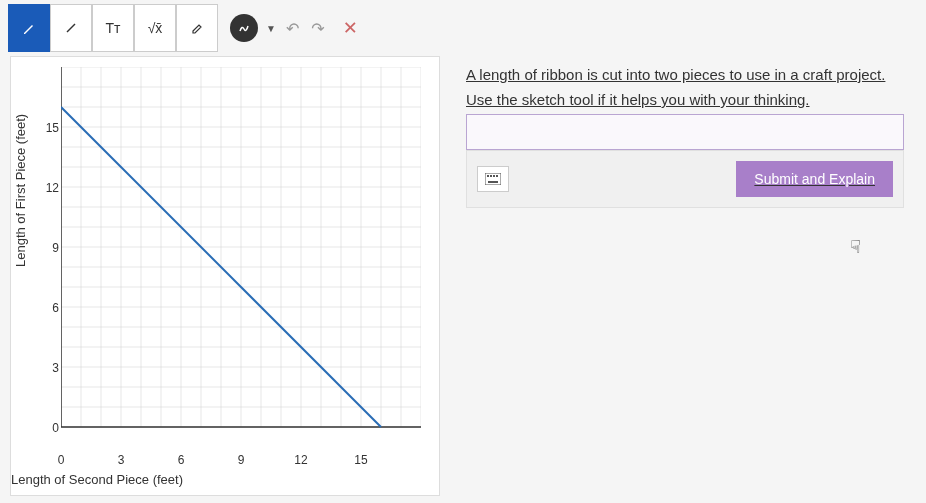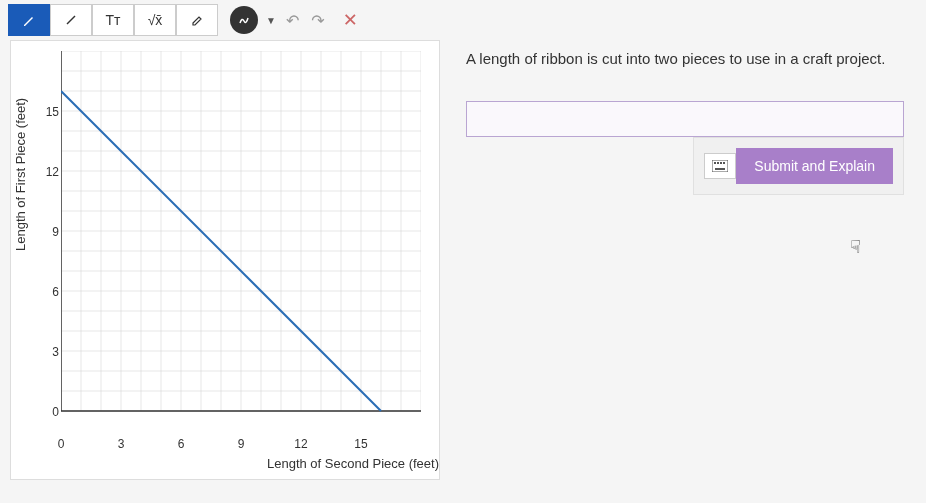--- a/index.html
+++ b/index.html
@@ -1,38 +1,38 @@
 <!DOCTYPE html>
 <html><head>
   <meta charset="utf-8">
   <style>
     * { box-sizing: border-box; margin: 0; padding: 0; }
     body { font-family: Arial, sans-serif; width: 926px; height: 503px; background: #f5f5f5; color: #333; position: relative; }
     .toolbar { display: flex; align-items: center; gap: 0; padding: 4px 8px; }
-    .tool-btn { width: 42px; height: 32px; border: 1px solid #ccc; background: #fff; display: flex; align-items: center; justify-content: center; cursor: pointer; font-size: 14px; color: #333; }
+    .tool-btn { width: 42px; height: 48px; border: 1px solid #ccc; background: #fff; display: flex; align-items: center; justify-content: center; cursor: pointer; font-size: 14px; color: #333; }
     .tool-btn.active { background: #1a5bb8; border-color: #1a5bb8; color: #fff; }
     .tool-btn.circle { border-radius: 50%; width: 28px; height: 28px; border: none; background: #333; color: #fff; margin: 0 4px; }
     .tool-sep { width: 8px; }
     .main { display: flex; gap: 20px; padding: 0 10px; }
     .chart-area { width: 430px; height: 440px; position: relative; background: #fff; border: 1px solid #ddd; }
     .chart-svg { position: absolute; left: 50px; top: 10px; }
     .ylabel { position: absolute; left: 2px; top: 210px; transform: rotate(-90deg); transform-origin: left top; font-size: 13px; white-space: nowrap; }
-    .xlabel { position: absolute; bottom: 8px; left: 0; right: 0; text-align: right; font-size: 13px; }
+    .xlabel { position: absolute; bottom: 8px; left: 0; right: 0; text-align: left; font-size: 13px; }
     .tick-y { position: absolute; left: 32px; font-size: 12px; text-align: right; width: 16px; }
     .tick-x { position: absolute; bottom: 28px; font-size: 12px; text-align: center; width: 20px; }
-    .right-panel { flex: 1; padding: 8px 12px 8px 6px; display: flex; flex-direction: column; gap: 32px; font-size: 15px; line-height: 1.4; }
+    .right-panel { flex: 1; padding: 8px 12px 8px 6px; display: flex; flex-direction: column; gap: 4px; font-size: 15px; line-height: 1.4; text-decoration: underline; }
     .answer-input { width: 100%; height: 36px; border: 1px solid #b9a5d2; background: #faf8fc; padding: 4px 8px; font-size: 15px; }
     .answer-row { background: #f0f0f0; padding: 10px; display: flex; justify-content: space-between; align-items: center; border: 1px solid #e0e0e0; }
     .kb-btn { width: 32px; height: 26px; background: #fff; border: 1px solid #ccc; display: flex; align-items: center; justify-content: center; font-size: 12px; cursor: pointer; }
     .submit-btn { background: #a87fc9; color: #fff; border: none; padding: 10px 18px; font-size: 14px; cursor: pointer; }
     .dropdown-caret { font-size: 10px; color: #555; padding: 0 4px; }
     .undo-redo { color: #999; font-size: 16px; padding: 0 6px; cursor: pointer; }
     .close-x { color: #cc6666; font-size: 18px; padding: 0 12px; cursor: pointer; }
     .italic-var { font-style: italic; }
-    .answer-box { display: flex; flex-direction: column; gap: 0; align-items: flex-end; }
+    .answer-box { display: flex; flex-direction: column; gap: 0; }
     .cursor-hand { position: absolute; right: 65px; top: 236px; font-size: 18px; pointer-events: none; }
   </style>
 </head>
 <body>
 
 <div class="toolbar">
   <button class="tool-btn active">
     <svg width="14" height="14" viewBox="0 0 14 14">
         <path d="M2 12 L10 4 L11 5 L3 13 L2 13 Z" fill="#fff"></path>
       </svg>
@@ -123,20 +123,21 @@
     <div class="tick-x" style="left:100px">3</div>
     <div class="tick-x" style="left:160px">6</div>
     <div class="tick-x" style="left:220px">9</div>
     <div class="tick-x" style="left:280px">12</div>
     <div class="tick-x" style="left:340px">15</div>
     <div class="xlabel">Length of Second Piece (feet)</div>
   </div>
 
   <div class="right-panel">
     <p>A length of ribbon is cut into two pieces to use in a craft project.</p>
+    <p>Use the sketch tool if it helps you with your thinking.</p>
     <div class="answer-box">
       <input class="answer-input" type="text" placeholder="" style="">
       <div class="answer-row">
         <button class="kb-btn">
           <svg width="16" height="12" viewBox="0 0 16 12">
               <rect x="0" y="0" width="16" height="12" rx="1" fill="none" stroke="#555"></rect>
               <rect x="2" y="2" width="2" height="2" fill="#555"></rect>
               <rect x="5" y="2" width="2" height="2" fill="#555"></rect>
               <rect x="8" y="2" width="2" height="2" fill="#555"></rect>
               <rect x="11" y="2" width="2" height="2" fill="#555"></rect>

